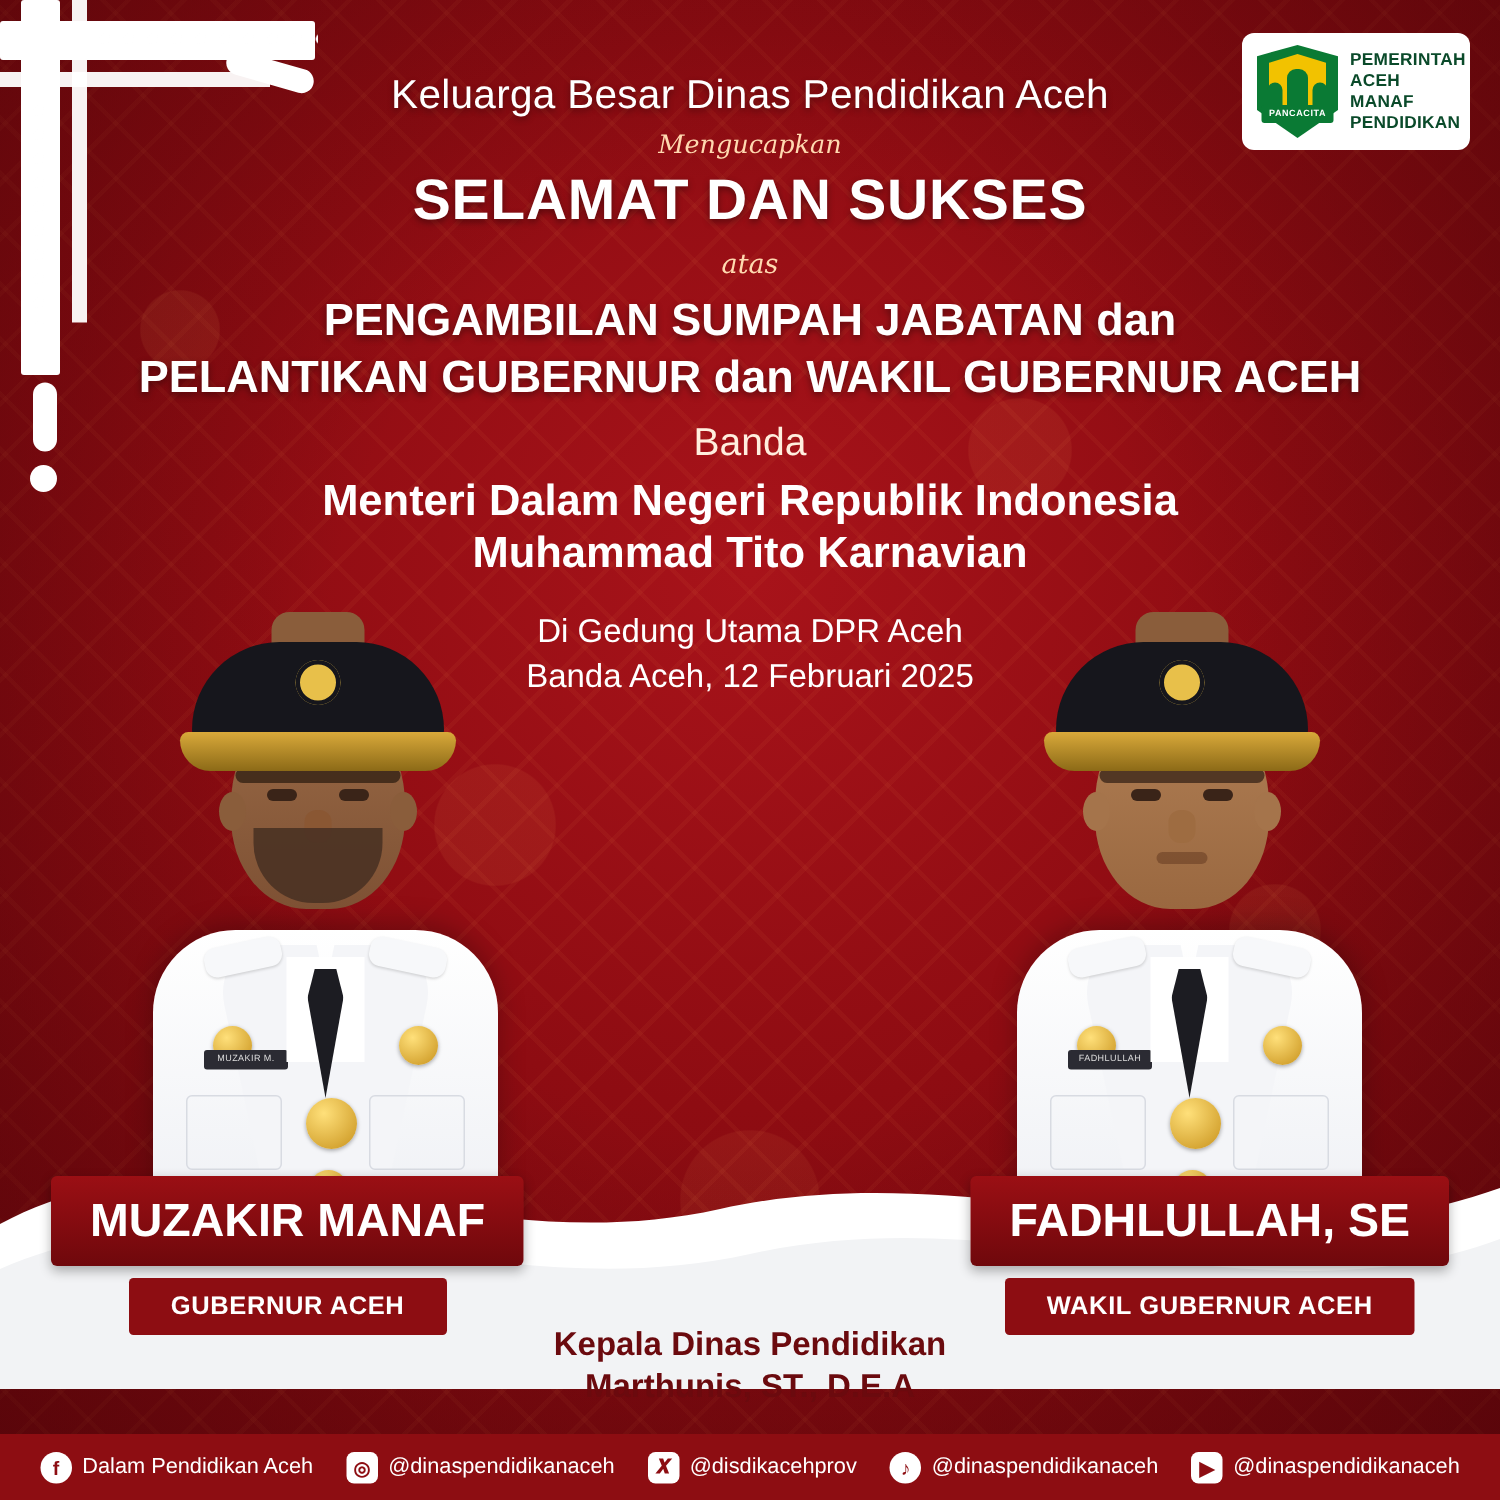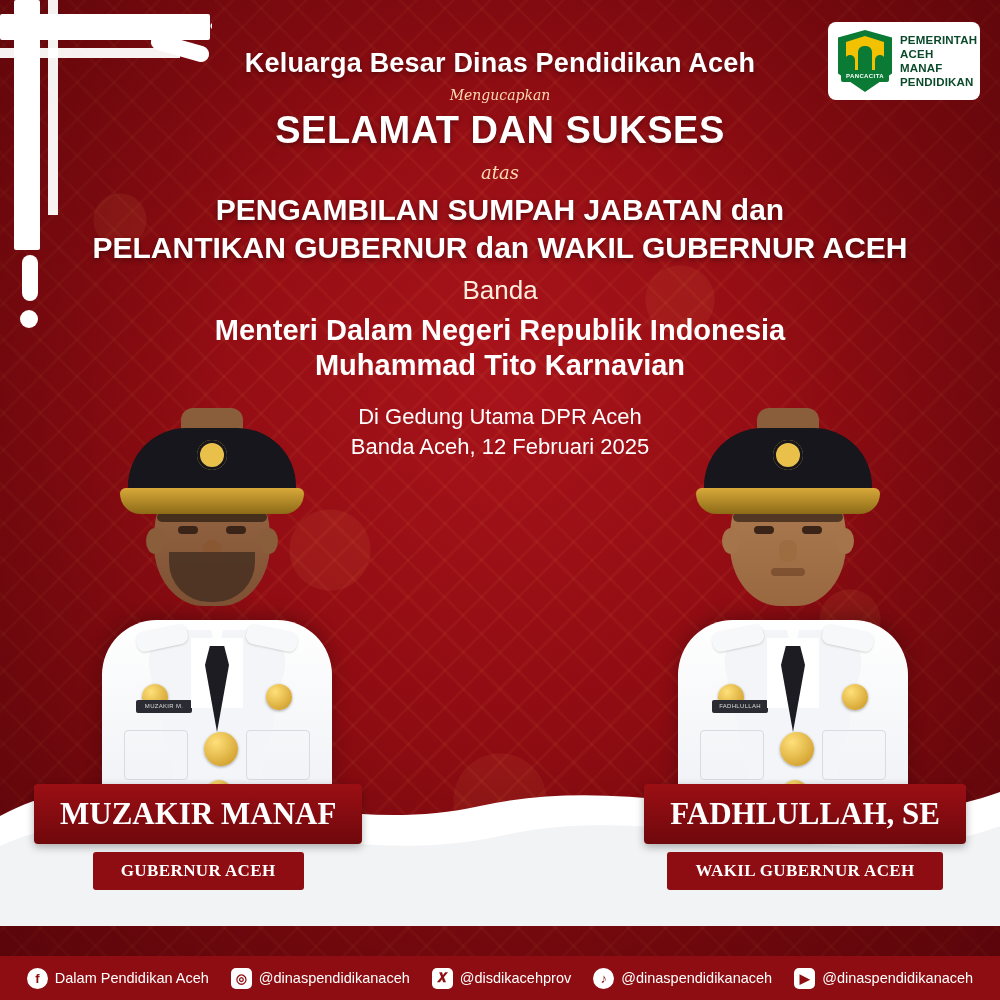--- a/index.html
+++ b/index.html
@@ -95,24 +95,24 @@
   }
   .logo-mark .ribbon{
     position:absolute;left:3px;bottom:10px;right:3px;height:12px;background:#0a7a34;border-radius:2px;
     color:#fff;font-size:6px;line-height:12px;text-align:center;letter-spacing:.4px;font-weight:bold;
   }
   .logo-text{font-size:11.5px;line-height:14px;font-weight:bold;color:#0a4a2a;letter-spacing:.2px;}
   .logo-text .l2{color:#0a4a2a;}
   
   .content{position:absolute;left:0;right:0;top:48px;text-align:center;color:#fff;}
   .line-greet{
-    font-size:27px;font-weight:bold;letter-spacing:.2px;text-shadow:0 2px 4px rgba(0,0,0,.35);
+    font-size:27px;font-weight:normal;letter-spacing:.2px;text-shadow:0 2px 4px rgba(0,0,0,.35);
   }
   .line-script{
-    font-family:"DejaVu Serif", serif;font-style:italic;font-size:14px;margin-top:8px;color:#ffd9b0;
+    font-family:"DejaVu Serif", serif;font-style:italic;font-size:17px;margin-top:8px;color:#ffd9b0;
   }
   .line-big{
     font-size:38px;font-weight:bold;margin-top:6px;letter-spacing:.5px;text-shadow:0 2px 5px rgba(0,0,0,.4);
   }
   .line-atas{
     font-family:"DejaVu Serif", serif;font-style:italic;font-size:18px;margin-top:10px;color:#ffd9b0;
   }
   .line-sub1{
     font-size:30px;font-weight:bold;margin-top:10px;text-shadow:0 2px 5px rgba(0,0,0,.4);
   }
@@ -193,21 +193,21 @@
   .pocket{
     position:absolute;width:62px;height:48px;border:1px solid #d8dbe2;border-radius:4px;
   }
   
   .wave{
     position:absolute;left:0;right:0;bottom:74px;height:230px;pointer-events:none;
   }
   .wave svg{display:block;width:100%;height:100%;}
   
   .plate{
-    position:absolute;text-align:center;font-family:Liberation Serif, serif;
+    position:absolute;text-align:center;
   }
   .plate .name{
     background:linear-gradient(180deg,#9b0f14,#6f080c);
     color:#fff;font-size:31px;font-weight:bold;padding:12px 26px;border-radius:4px;
     box-shadow:0 3px 8px rgba(0,0,0,.3);white-space:nowrap;
   }
   .plate .role{
     margin:8px auto 0;background:#8d0d12;color:#fff;font-size:17px;font-weight:bold;
     padding:9px 28px;border-radius:3px;display:inline-block;letter-spacing:.4px;white-space:nowrap;
   }
@@ -355,20 +355,24 @@
   <div class="plate plate-left">
     <div class="name">MUZAKIR MANAF</div>
     <div class="role">GUBERNUR ACEH</div>
   </div>
 
   <div class="plate plate-right">
     <div class="name">FADHLULLAH, SE</div>
     <div class="role">WAKIL GUBERNUR ACEH</div>
   </div>
 
+  <div class="kepala">
+    <div>Kepala Dinas Pendidikan</div>
+    <div>Marthunis, ST., D.E.A</div>
+  </div>
 
   <div class="footer">
     <div class="fitem">
       <span class="ficon circle">f</span>
       <span>Dalam Pendidikan Aceh</span>
     </div>
     <div class="fitem">
       <span class="ficon">◎</span>
       <span>@dinaspendidikanaceh</span>
     </div>

